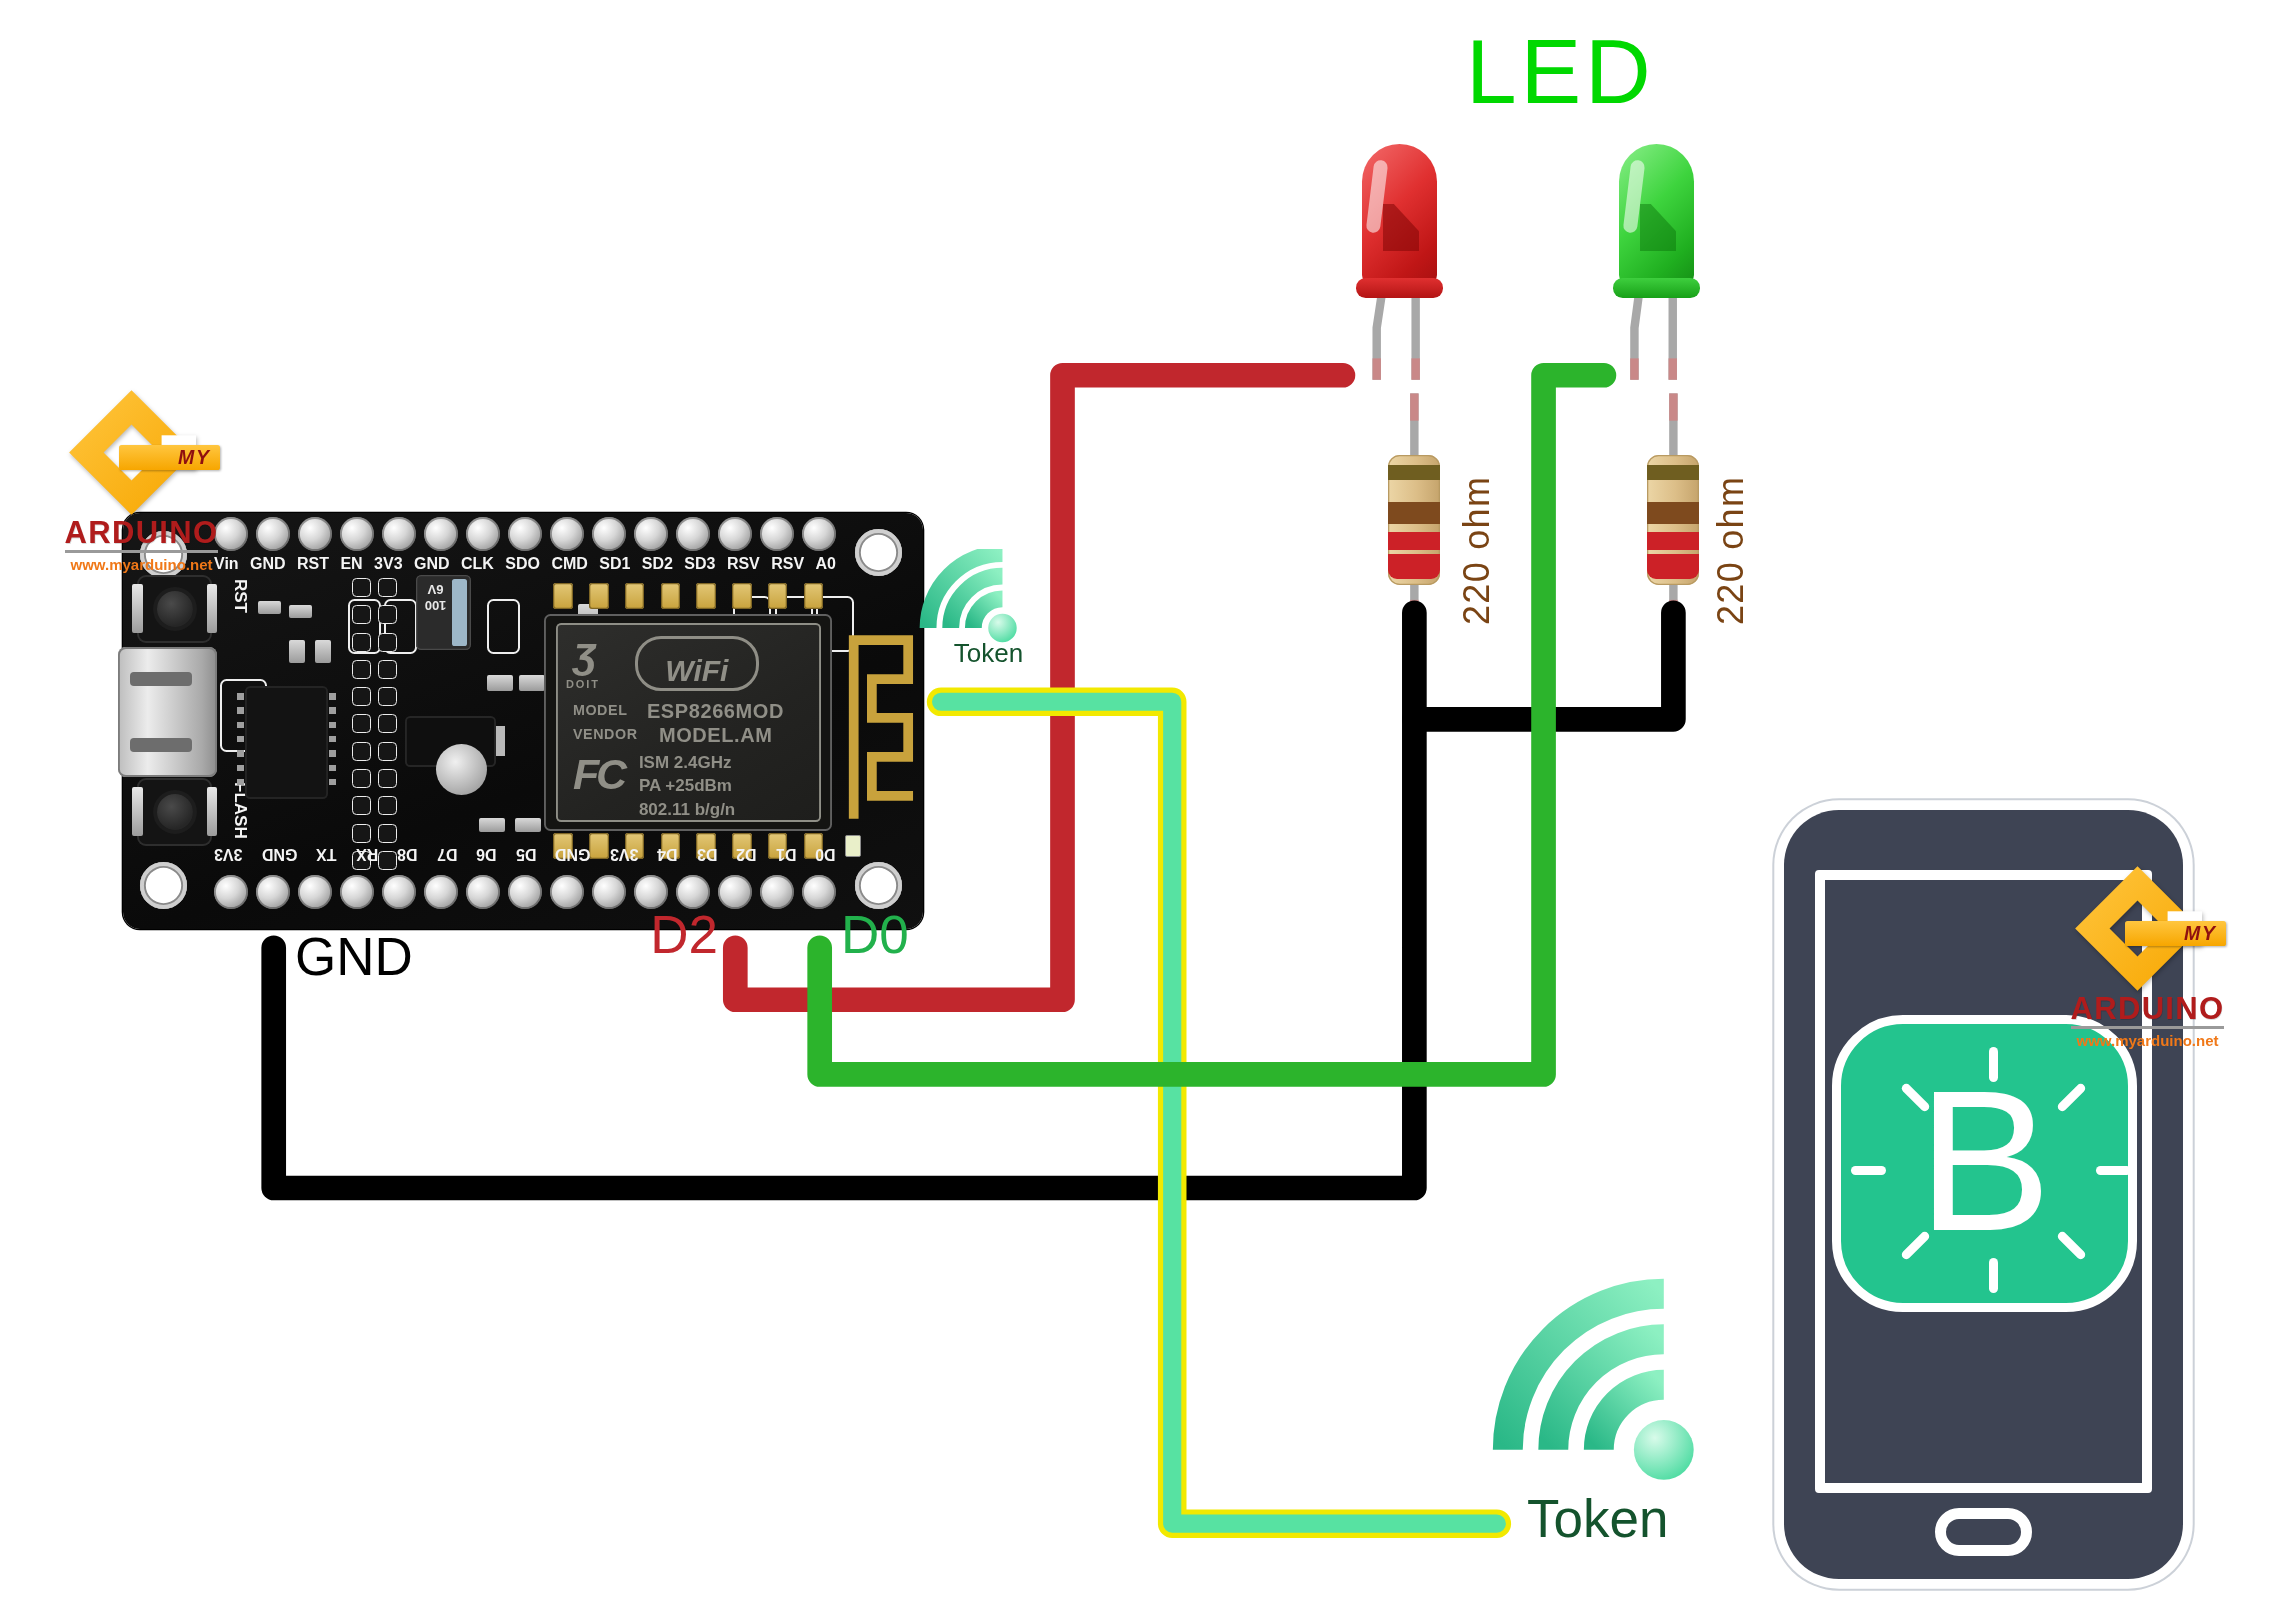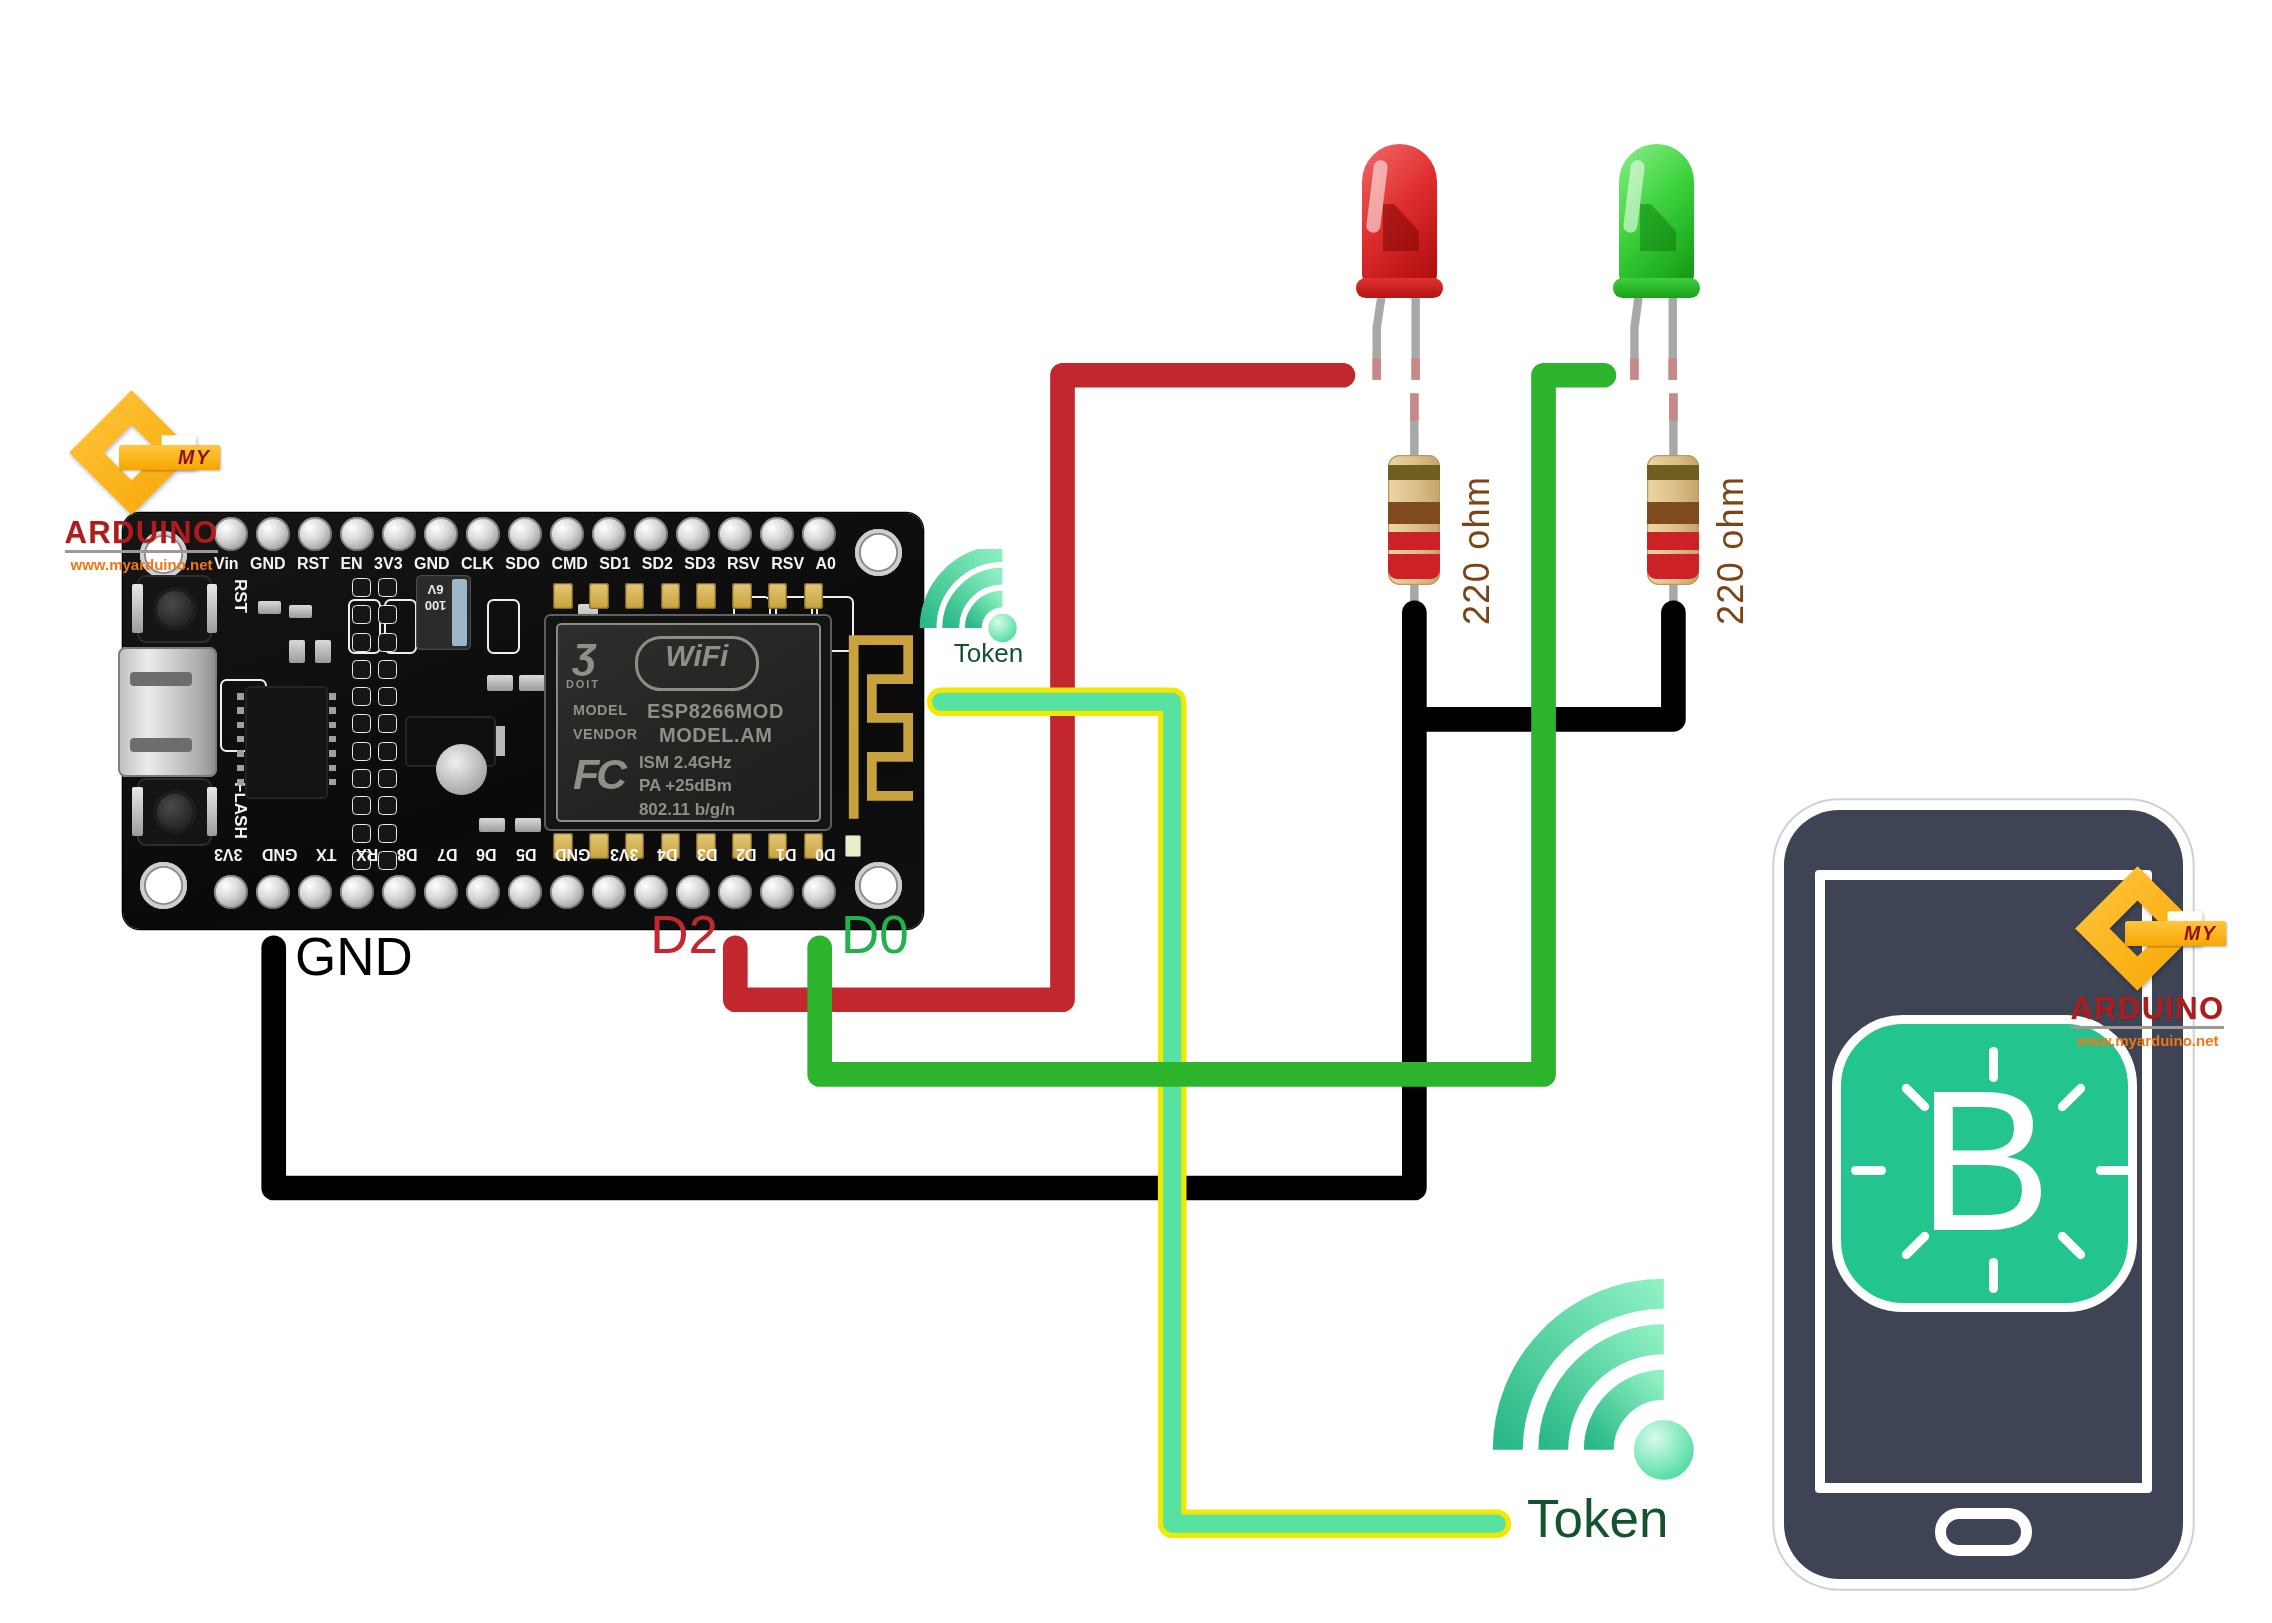--- a/index.html
+++ b/index.html
@@ -61,21 +61,21 @@
   .padrow>div{width:19.5px;height:26px;background:linear-gradient(180deg,#e3c878,var(--gold));border-radius:3.2px;
        box-shadow:inset 0 0 0 1.3px #7e6524;}
   .espbody{position:absolute;left:5.2px;top:36px;width:288px;height:217px;background:#141412;border-radius:6.5px;
        box-shadow:inset 0 0 0 1.9px #606060;}
   .stamp{position:absolute;left:11.7px;top:9px;width:265px;height:199px;border-radius:5.2px;
        background:linear-gradient(150deg,#2e2e2c,#232321 60%,#1e1e1c);
        box-shadow:inset 0 0 0 1.9px #8e8e86;color:#908f87;}
   .stamp .swan{position:absolute;left:18px;top:5.2px;font-size:43px;font-style:italic;font-weight:bold;}
   .stamp .doit{position:absolute;left:10px;top:55px;font-size:11px;font-weight:bold;letter-spacing:1.9px;}
   .wifibadge{position:absolute;left:79px;top:13px;width:118px;height:49px;border:3.9px solid #8f8e86;
-       border-radius:26px;display:flex;align-items:flex-start;justify-content:center;
+       border-radius:26px;display:flex;align-items:flex-end;justify-content:center;
        font-size:30px;font-weight:bold;font-style:italic;}
   .mrow{position:absolute;left:17px;font-size:14.3px;font-weight:bold;letter-spacing:0.6px;}
   .mval{position:absolute;font-size:20px;font-weight:bold;letter-spacing:0.6px;}
   .fcc{position:absolute;left:17px;top:127px;font-size:43px;font-weight:bold;letter-spacing:-3.2px;font-style:italic;}
   .spec{position:absolute;left:83px;font-size:17px;font-weight:bold;white-space:nowrap;}
   .smdled{position:absolute;left:722px;top:322px;width:14.3px;height:19.5px;background:#e9efc9;
        border:1.3px solid #8c8c8c;border-radius:1.9px;}
 
   
   .led{position:absolute;width:75px;height:162px;}
@@ -384,20 +384,21 @@
   </div>
   <div class="resistor" style="left:1647px;top:455px">
     <div class="band b1"></div>
       <div class="band b2"></div>
       <div class="band b3"></div>
       <div class="band b4"></div>
   </div>
   <div class="rlabel" style="left:1456px;top:625px">220 ohm</div>
   <div class="rlabel" style="left:1710px;top:625px">220 ohm</div>
 
+  <div class="led-title" style="left:1466px;top:26px">LED</div>
   <div class="biglabel" style="left:295px;top:930px">GND</div>
   <div class="biglabel" style="left:640px;top:908px;width:78px;text-align:right;color:var(--d2-red)">D2</div>
   <div class="biglabel" style="left:841px;top:908px;color:var(--d0-green)">D0</div>
 
   <svg class="abs" style="left:919px;top:549px" width="110" height="110" viewBox="0 0 170 170">
     <defs>
       <linearGradient id="wg1" x1="0" y1="1" x2="1" y2="0">
         <stop offset="0" style="stop-color:var(--wifi-teal-dark)"></stop>
         <stop offset="1" style="stop-color:var(--wifi-teal-light)"></stop>
       </linearGradient>

